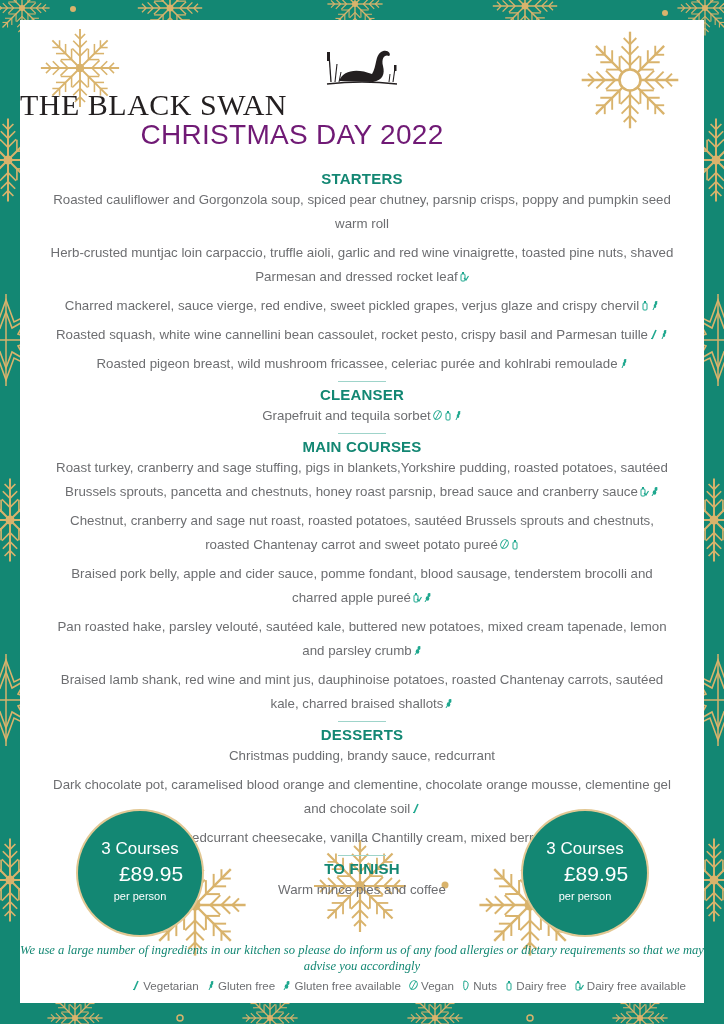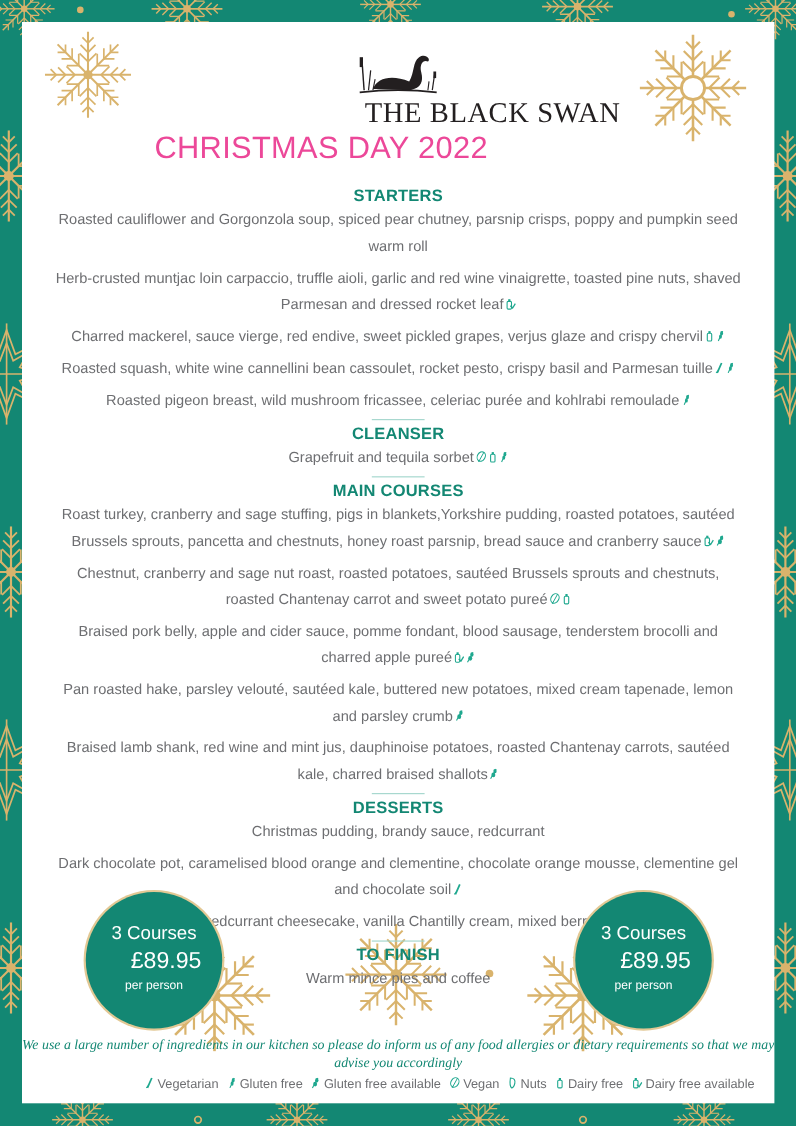--- a/index.html
+++ b/index.html
@@ -2,22 +2,22 @@
 <html><head>
 <meta charset="utf-8">
 <style>
   html, body { margin:0; padding:0; }
   body { width:724px; height:1024px; position:relative; overflow:hidden; background:#138773; font-family:"Liberation Sans", sans-serif; }
   .border-deco { position:absolute; }
   .panel { position:absolute; left:20px; top:20px; width:684px; height:983px; background:#ffffff; overflow:hidden; }
   .flake { position:absolute; }
   .logo { position:absolute; left:0; width:684px; top:28px; text-align:center; }
   .logo svg { display:block; margin:0 auto; }
-  .brand { position:absolute; left:0; width:544px; top:68px; text-align:right; font-family:"Liberation Serif", serif; font-size:26px; letter-spacing:0.5px; color:#231f20; }
-  .title { position:absolute; left:0; width:544px; top:99px; text-align:center; font-family:"Liberation Sans", sans-serif; font-size:28px; color:#ec4899; letter-spacing:0.3px; }
+  .brand { position:absolute; left:0; width:544px; top:68px; text-align:left; font-family:"Liberation Serif", serif; font-size:30px; letter-spacing:0.5px; color:#231f20; }
+  .title { position:absolute; left:0; width:544px; top:99px; text-align:center; font-family:"Liberation Sans", sans-serif; font-size:28px; color:#701a75; letter-spacing:0.3px; }
   .content { position:absolute; left:30px; width:624px; top:150px; text-align:center; }
   .sec-h { font-weight:bold; color:#138773; font-size:15px; margin:0; line-height:18px; letter-spacing:0.2px; }
   .item { color:#6d6e71; font-size:13.3px; line-height:24px; margin:0 0 5px 0; }
   .divider { width:48px; height:1px; background:#9fd4ca; margin:3px auto 4px auto; }
   .ic { display:inline-block; width:8px; height:11px; vertical-align:-1px; margin-left:2px; }
   .price { position:absolute; width:124px; height:124px; border-radius:50%; background:#138773; box-shadow:0 0 0 2px #e2c894; color:#fff; text-align:center; }
   .price .c { font-size:17px; margin-top:28px; line-height:20px; }
   .price .p { font-size:21px; line-height:30px;padding-left:22px; }
   .price .pp { font-size:11px; line-height:14px; }
   .allergy { position:absolute; left:0; width:684px; top:922px; text-align:center; font-family:"Liberation Serif", serif; font-style:italic; color:#138773; font-size:12.6px; line-height:16px; }

